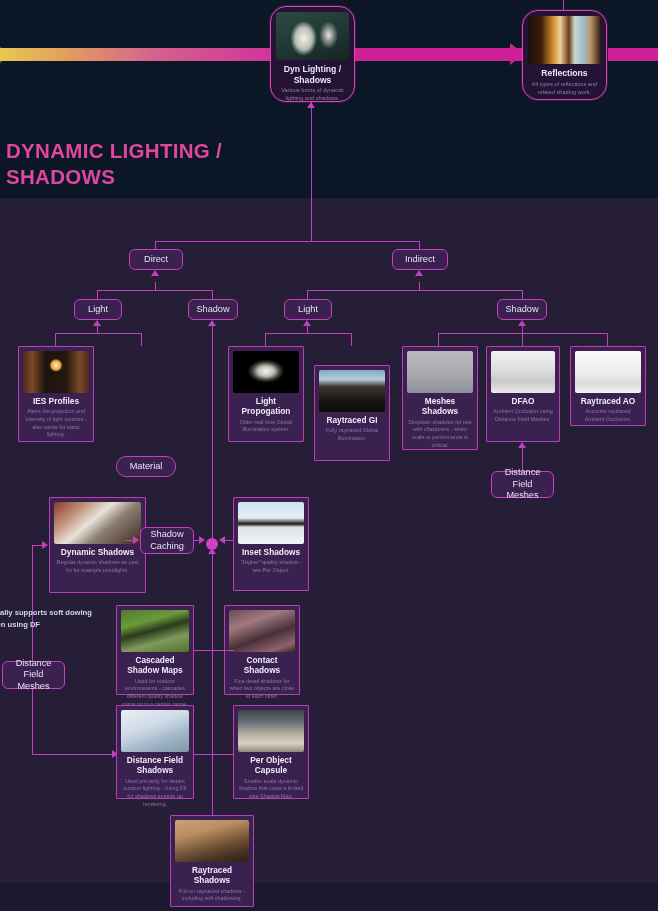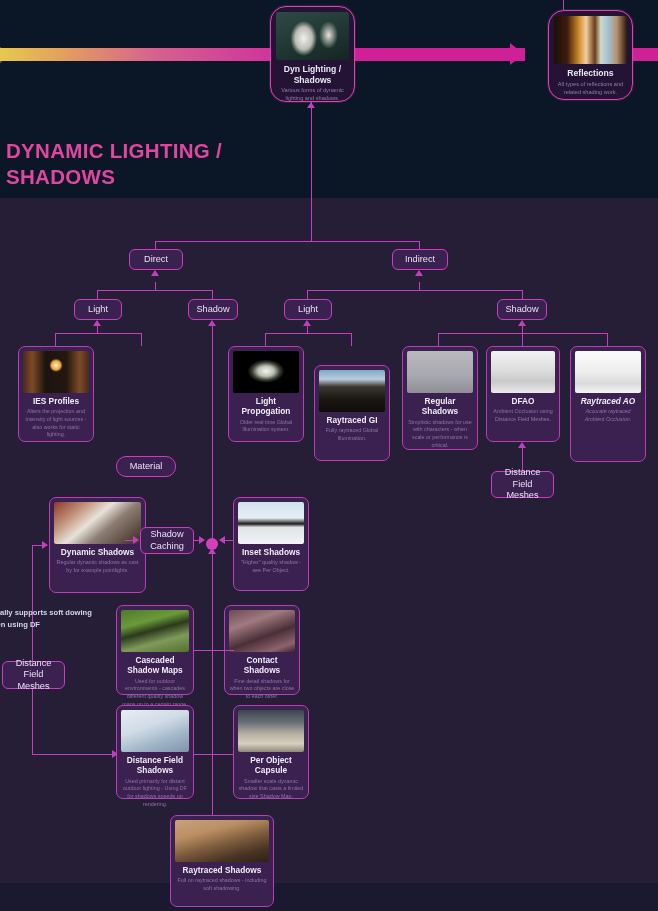--- a/index.html
+++ b/index.html
@@ -56,21 +56,21 @@
   
   .nodebox {
     position:absolute; border:1.3px solid #c93fc0; border-radius:6px;
     background:#3a2150; color:#eae2f5;
     display:flex; align-items:center; justify-content:center; text-align:center;
     font-size:9.2px; line-height:1.25; padding:2px 4px;
   }
 
   
   .card {
-    position:absolute; border:1.4px solid #b93fb6; border-radius:7px;
+    position:absolute; border:1.4px solid #b93fb6; border-radius:1px;
     background:#3b2150; padding:4px;
   }
   .card .thumb { width:100%; height:42px; border-radius:2px; overflow:hidden; }
   .card .t { color:#f0ecf8; font-size:8.3px; font-weight:bold; text-align:center;
              line-height:1.24; margin-top:3px; }
   .card .d { color:#8c73a8; font-size:5.4px; text-align:center; line-height:1.42; margin-top:2px; }
 
   
   .ln { position:absolute; background:#c23fc0; }
   .lnv { width:1.4px; }
@@ -154,21 +154,21 @@
   <div class="pipe pipe-mid"></div>
   <div class="pipe-head" style="left:510px;"></div>
   <div class="pipe pipe-right"></div>
 
   <div class="stage-card" style="left:270px;top:6px;width:85px;height:96px;">
     <div class="thumb th-dyn"></div>
     <div class="t">Dyn Lighting / Shadows</div>
     <div class="d">Various forms of dynamic lighting and shadows.</div>
   </div>
 
-  <div class="stage-card" style="left:548px;top:10px;width:85px;height:90px;">
+  <div class="stage-card" style="left:522px;top:10px;width:85px;height:90px;">
     <div class="thumb th-refl"></div>
     <div class="t">Reflections</div>
     <div class="d">All types of reflections and related shading work.</div>
   </div>
 
   <div class="ln lnv" style="left:563px;top:0px;height:10px;"></div>
 
   <div class="section-title">DYNAMIC LIGHTING / SHADOWS</div>
 
   <div class="ln lnv" style="left:311px;top:102px;height:140px;"></div>
@@ -246,31 +246,31 @@
   </div>
 
   <div class="card" style="left:314px;top:346px;width:76px;height:96px;margin-top:19px;">
     <div class="thumb th-rtgi"></div>
     <div class="t">Raytraced GI</div>
     <div class="d">Fully raytraced Global Illumination.</div>
   </div>
 
   <div class="card" style="left:402px;top:346px;width:76px;height:104px;">
     <div class="thumb th-caps"></div>
-    <div class="t">Regular Shadows</div>
+    <div class="t">Meshes Shadows</div>
     <div class="d">Simplistic shadows for use with characters - when scale or performance is critical.</div>
   </div>
 
   <div class="card" style="left:486px;top:346px;width:74px;height:96px;">
     <div class="thumb th-dfao"></div>
     <div class="t">DFAO</div>
     <div class="d">Ambient Occlusion using Distance Field Meshes.</div>
   </div>
 
-  <div class="card" style="left:570px;top:346px;width:76px;height:116px;font-style:italic;">
+  <div class="card" style="left:570px;top:346px;width:76px;height:80px;">
     <div class="thumb th-rtao"></div>
     <div class="t">Raytraced AO</div>
     <div class="d">Accurate raytraced Ambient Occlusion.</div>
   </div>
 
   <div class="arrow-up" style="left:138px;top:456px;"></div>
   <div class="ln lnv" style="left:142px;top:462px;height:-0px;"></div>
   <div class="nodebox" style="left:116px;top:456px;width:60px;height:21px;border-radius:10px;">
     <span>Material</span>
   </div>
@@ -342,19 +342,19 @@
   </div>
   <div class="ln lnh" style="left:194px;top:754px;width:19px;"></div>
 
   <div class="card" style="left:233px;top:705px;width:76px;height:94px;">
     <div class="thumb th-perobj"></div>
     <div class="t">Per Object Capsule</div>
     <div class="d">Smaller scale dynamic shadow that casts a limited size Shadow Map.</div>
   </div>
   <div class="ln lnh" style="left:212px;top:754px;width:22px;"></div>
 
-  <div class="card" style="left:170px;top:815px;width:104px;height:92px;">
+  <div class="card" style="left:170px;top:815px;width:84px;height:92px;">
     <div class="thumb th-rtsh"></div>
     <div class="t">Raytraced Shadows</div>
     <div class="d">Full on raytraced shadows - including soft shadowing.</div>
   </div>
 
 </div>
 
 </body></html>

